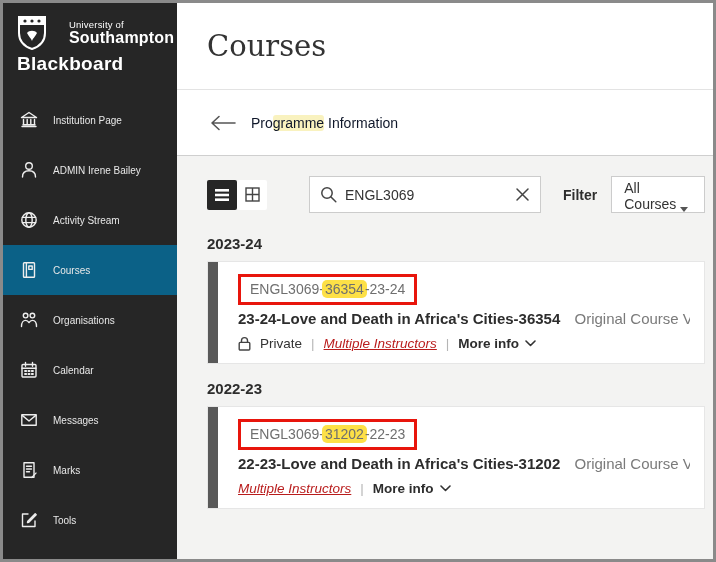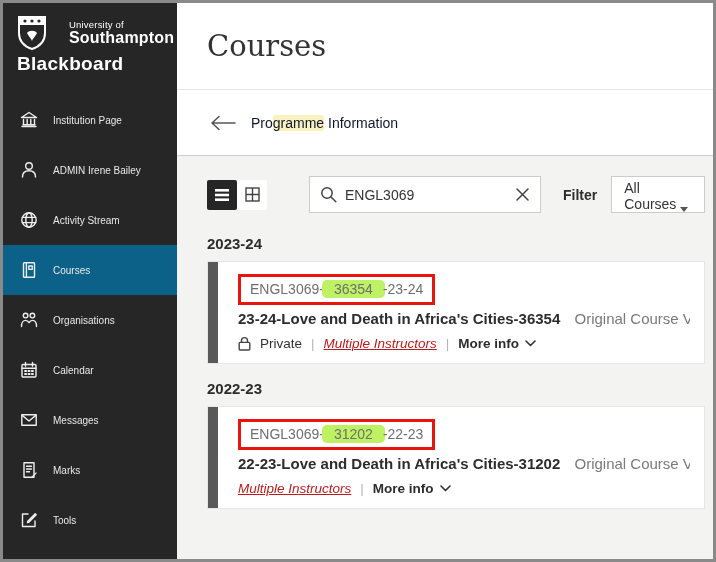--- a/index.html
+++ b/index.html
@@ -48,21 +48,21 @@
   .dropdown { margin-left:14px; height:37px; background:#fff; border:1px solid #ccc; display:flex; align-items:flex-end; padding:0 16px 0 12px; font-size:14px; color:#333; cursor:pointer; }
   .caret { width:0; height:0; border-left:4px solid transparent; border-right:4px solid transparent; border-top:5px solid #555; }
 
   
   .section-heading { font-size:15px; font-weight:700; color:#2d2d2d; margin-bottom:9px; }
   .course-card { background:#fff; border:1px solid #e6e6e6; display:flex; margin-bottom:16px; min-height:103px; }
   .card-bar { width:10px; background:#595959; flex-shrink:0; }
   .card-body { padding:12px 14px 12px 20px; flex:1; min-width:0; }
   .code-box { display:inline-block; border:3px solid #e8150c; padding:3px 9px 4px 9px; }
   .course-code { font-size:14px; color:#6f6f6f; cursor:pointer; white-space:nowrap; }
-  .code-hl { background:#bef264; border-radius:5px; padding:1px 12px; margin:0 -2px; }
+  .code-hl { background:#fde047; border-radius:5px; padding:1px 3px; margin:0 -2px; }
   .title-row { margin-top:5px; font-size:15px; white-space:nowrap; overflow:hidden; }
   .course-title { font-weight:700; color:#2d2d2d; cursor:pointer; }
   .view-label { color:#7a7a7a; margin-left:10px; font-weight:400; }
   .meta-row { margin-top:9px; display:flex; align-items:center; font-size:13.5px; color:#333; gap:9px; }
   .pipe { color:#b5b5b5; }
   .link { color:#b91c1c; text-decoration:underline; cursor:pointer; font-weight:400;font-style:italic; }
   .more-info { font-weight:700; color:#2d2d2d; display:flex; align-items:center; gap:6px; cursor:pointer; }
   .meta-ico { display:flex; align-items:center; }
 </style>
 </head>

